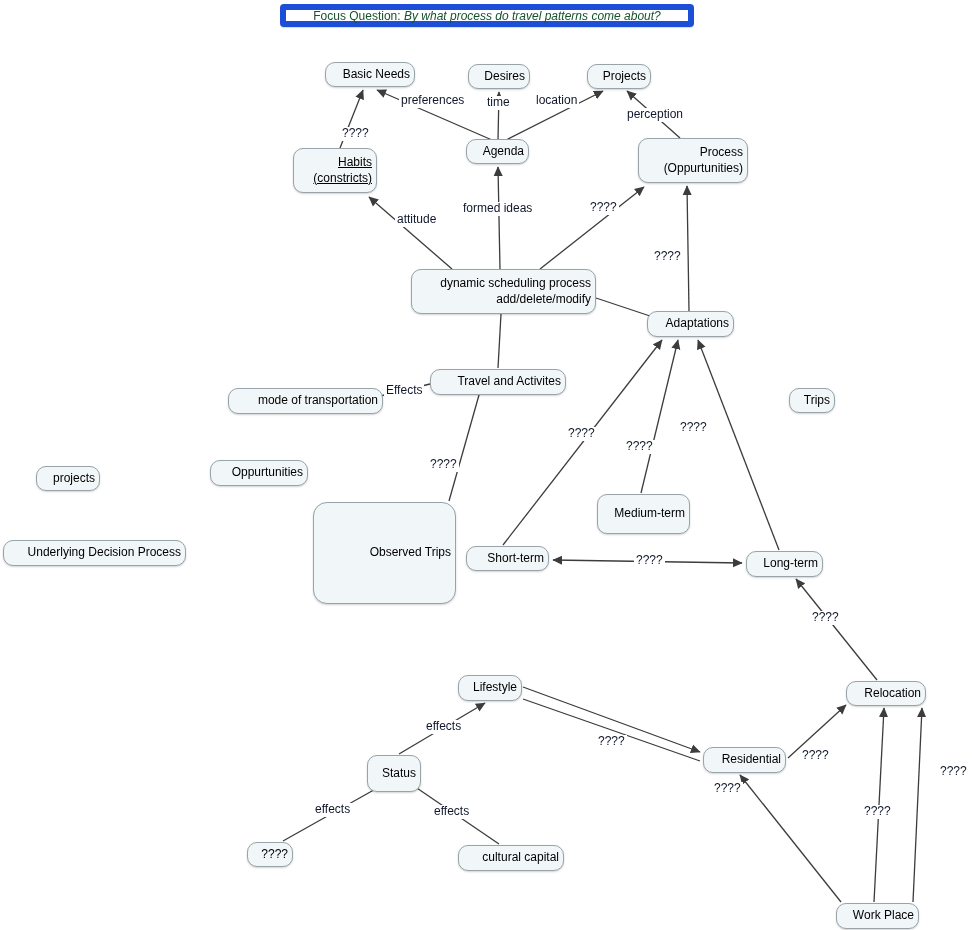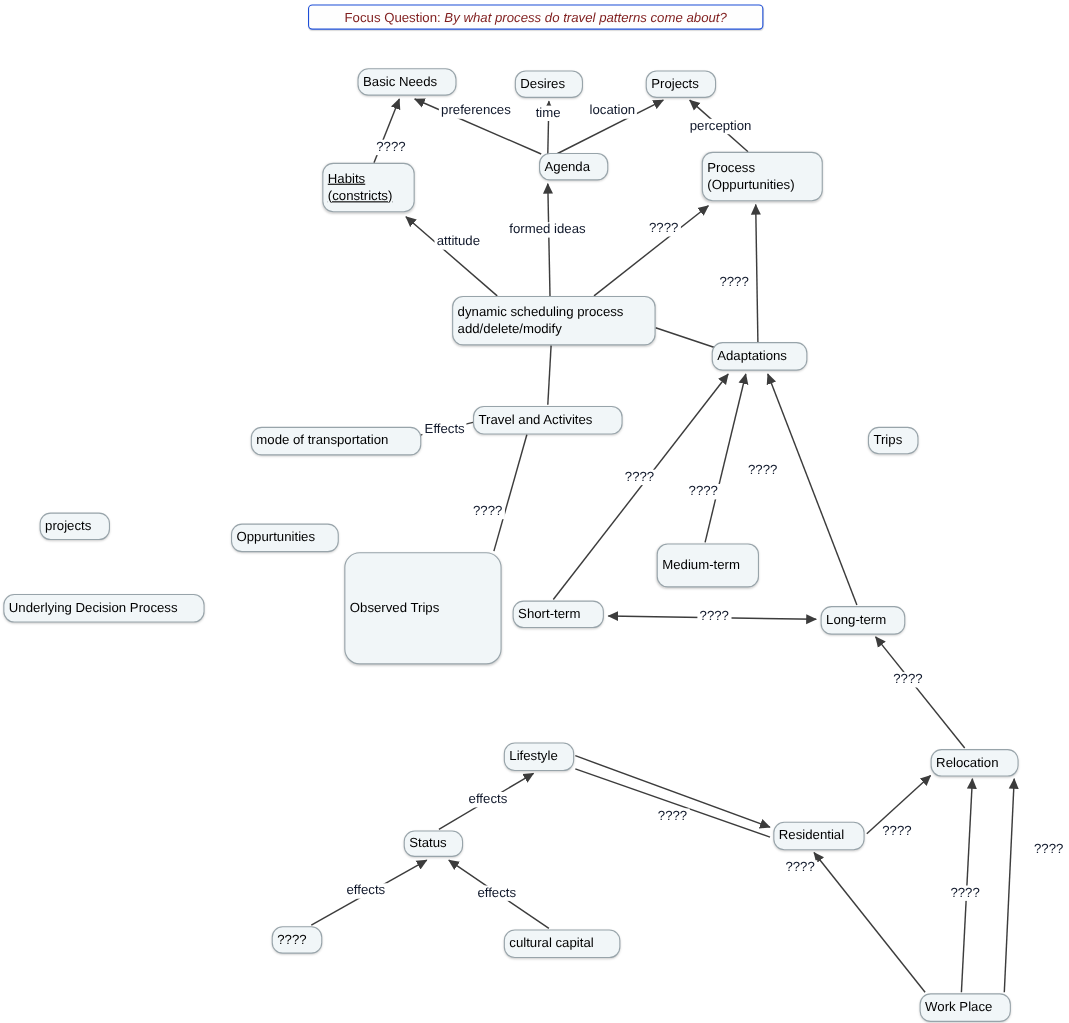--- a/index.html
+++ b/index.html
@@ -3,35 +3,35 @@
 <meta charset="utf-8">
 <style>
   html,body { margin:0; padding:0; background:#ffffff; font-family:"Liberation Sans",sans-serif; }
   #canvas {
     position:relative; width:972px; height:930px; background:#ffffff; overflow:hidden;
   }
   #edges { position:absolute; left:0; top:0; z-index:1; pointer-events:none; }
   .node {
     position:absolute; box-sizing:border-box; z-index:3;
     background:#f1f6f8; border:1px solid #98a4aa; border-radius:10px;
-    display:flex; flex-direction:column; align-items:flex-start; justify-content:center;
+    display:flex; flex-direction:column; align-items:flex-end; justify-content:center;
     font-size:12px; color:#000; line-height:1.3; text-align:center;
     padding:1px 4px; box-shadow:0 1px 2px rgba(0,0,0,0.18);
     white-space:nowrap;
   }
   .node.large { border-radius:14px; }
   .edge-label {
     position:absolute; z-index:2; font-size:12px; color:#0f172a;
     background:#ffffff; padding:0 2px; white-space:nowrap; line-height:1.15;
   }
   .focus-question {
     position:absolute; box-sizing:border-box; z-index:3;
-    background:#fefefe; border:1px solid #1d4ed8; border-radius:4px;
+    background:#fefefe; border:6px solid #1d4ed8; border-radius:4px;
     display:flex; align-items:center; justify-content:center;
-    font-size:12px; color:#7f1d1d; box-shadow:0 1px 1px rgba(0,0,0,0.15);
+    font-size:12px; color:#14532d; box-shadow:0 1px 1px rgba(0,0,0,0.15);
   }
   .focus-question span { white-space:pre; }
   .fq-italic { font-style:italic; }
 </style>
 </head>
 <body>
 
 <div id="canvas">
 
   <svg id="edges" width="972" height="930" viewBox="0 0 972 930">
@@ -80,21 +80,21 @@
   <div id="nodes-layer">
       <div class="node" style="left: 325px; top: 62px; width: 90px; height: 25px;">
         <div>Basic Needs</div>
       </div>
       <div class="node" style="left: 468px; top: 64px; width: 62px; height: 25px;">
         <div>Desires</div>
       </div>
       <div class="node" style="left: 587px; top: 64px; width: 64px; height: 25px;">
         <div>Projects</div>
       </div>
-      <div class="node" style="left: 466px; top: 139px; width: 63px; height: 25px; margin-left: 24px;">
+      <div class="node" style="left: 466px; top: 139px; width: 63px; height: 25px;">
         <div>Agenda</div>
       </div>
       <div class="node" style="left: 293px; top: 148px; width: 84px; height: 45px; text-decoration: underline;">
         <div>Habits</div>
         <div>(constricts)</div>
       </div>
       <div class="node" style="left: 638px; top: 138px; width: 110px; height: 45px;">
         <div>Process</div>
         <div>(Oppurtunities)</div>
       </div>
@@ -110,21 +110,21 @@
       </div>
       <div class="node" style="left: 228px; top: 388px; width: 155px; height: 26px;">
         <div>mode of transportation</div>
       </div>
       <div class="node" style="left: 789px; top: 388px; width: 46px; height: 25px;">
         <div>Trips</div>
       </div>
       <div class="node" style="left: 36px; top: 466px; width: 64px; height: 25px;">
         <div>projects</div>
       </div>
-      <div class="node" style="left: 210px; top: 476px; width: 98px; height: 26px;">
+      <div class="node" style="left: 210px; top: 460px; width: 98px; height: 26px;">
         <div>Oppurtunities</div>
       </div>
       <div class="node" style="left: 3px; top: 540px; width: 183px; height: 26px;">
         <div>Underlying Decision Process</div>
       </div>
       <div class="node large" style="left: 313px; top: 502px; width: 143px; height: 102px;">
         <div>Observed Trips</div>
       </div>
       <div class="node" style="left: 466px; top: 546px; width: 83px; height: 25px;">
         <div>Short-term</div>
@@ -134,21 +134,21 @@
       </div>
       <div class="node" style="left: 746px; top: 551px; width: 77px; height: 26px;">
         <div>Long-term</div>
       </div>
       <div class="node" style="left: 846px; top: 681px; width: 80px; height: 25px;">
         <div>Relocation</div>
       </div>
       <div class="node" style="left: 458px; top: 675px; width: 64px; height: 26px;">
         <div>Lifestyle</div>
       </div>
-      <div class="node" style="left: 367px; top: 755px; width: 54px; height: 24px;">
+      <div class="node" style="left: 367px; top: 755px; width: 54px; height: 37px;">
         <div>Status</div>
       </div>
       <div class="node" style="left: 703px; top: 747px; width: 83px; height: 26px;">
         <div>Residential</div>
       </div>
       <div class="node" style="left: 247px; top: 842px; width: 46px; height: 25px;">
         <div>????</div>
       </div>
       <div class="node" style="left: 458px; top: 845px; width: 106px; height: 26px;">
         <div>cultural capital</div>

